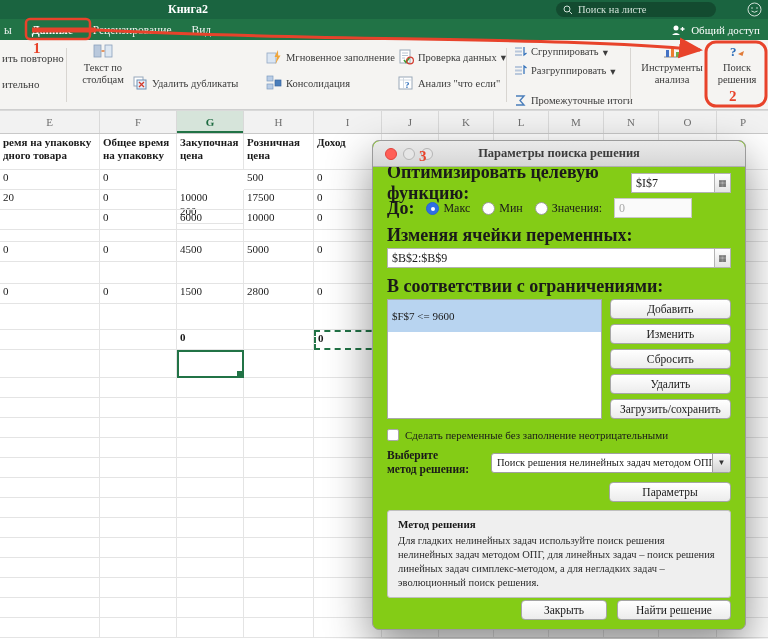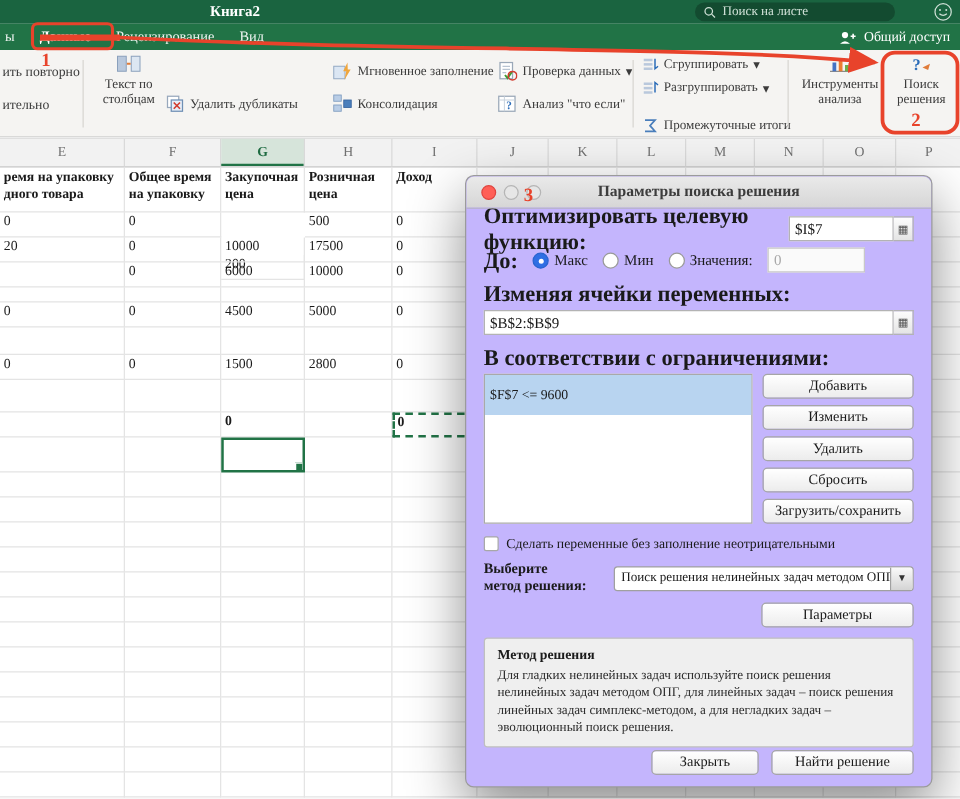--- a/index.html
+++ b/index.html
@@ -44,21 +44,21 @@
   .cell{flex:none;height:100%;border-right:1px solid #e4e4e4;border-bottom:1px solid #e4e4e4;
         font-size:11px;padding:1px 3px;overflow:hidden;white-space:pre-line;line-height:1.2;}
   .srow.hdr .cell{font-weight:bold;padding-top:2px;}
   .cell.b{font-weight:bold;}
   .cell.ants{border:2px dashed #217346;padding:0 2px;}
   .cell.selcell{position:relative;border:2px solid #217346;}
   .cell.selcell::after{content:'';position:absolute;right:-1px;bottom:-1px;width:5px;height:5px;
         background:#217346;border:1px solid #fff;}
 
   
-  .dialog{position:absolute;left:372px;top:140px;width:374px;height:490px;background:#c4b5fd;
+  .dialog{position:absolute;left:372px;top:140px;width:374px;height:490px;background:#84cc16;
           border:1px solid #9b9b9b;border-radius:7px;box-shadow:0 18px 45px rgba(0,0,0,.45);z-index:6;
           font-size:12px;overflow:hidden;}
   .dlg-tb{position:relative;height:26px;background:linear-gradient(#eaeaea,#d6d6d6);
           border-bottom:1px solid #b0b0b0;border-radius:7px 7px 0 0;}
   .tl{position:absolute;top:7px;width:12px;height:12px;border-radius:50%;
       background:#e6e6e6;border:1px solid #b5b5b5;}
   .tl.red{background:#ff5f57;border-color:#e0443e;}
   .tl.p1{left:12px}.tl.p2{left:30px}.tl.p3{left:48px}
   .dlg-title{position:absolute;left:0;right:0;top:5px;text-align:center;font-size:12.5px;
              font-weight:bold;color:#3c3c3c;}
@@ -660,22 +660,22 @@
           </span>
       </div>
       <div class="lbl b mt8">В соответствии с ограничениями:</div>
       <div class="constr-row">
         <div class="listbox">
           <div class="litem selected">$F$7 &lt;= 9600</div>
         </div>
         <div class="btncol">
           <button class="mbtn">Добавить</button>
           <button class="mbtn">Изменить</button>
+          <button class="mbtn">Сбросить</button>
           <button class="mbtn">Удалить</button>
-          <button class="mbtn">Сбросить</button>
           <button class="mbtn">Загрузить/сохранить</button>
         </div>
       </div>
       <div class="chkrow">
         <span class="chk"></span>
         <span class="clab">Сделать переменные без заполнение неотрицательными</span>
       </div>
       <div class="methodrow">
         <span class="mlab b">Выберите
 метод решения:</span>

